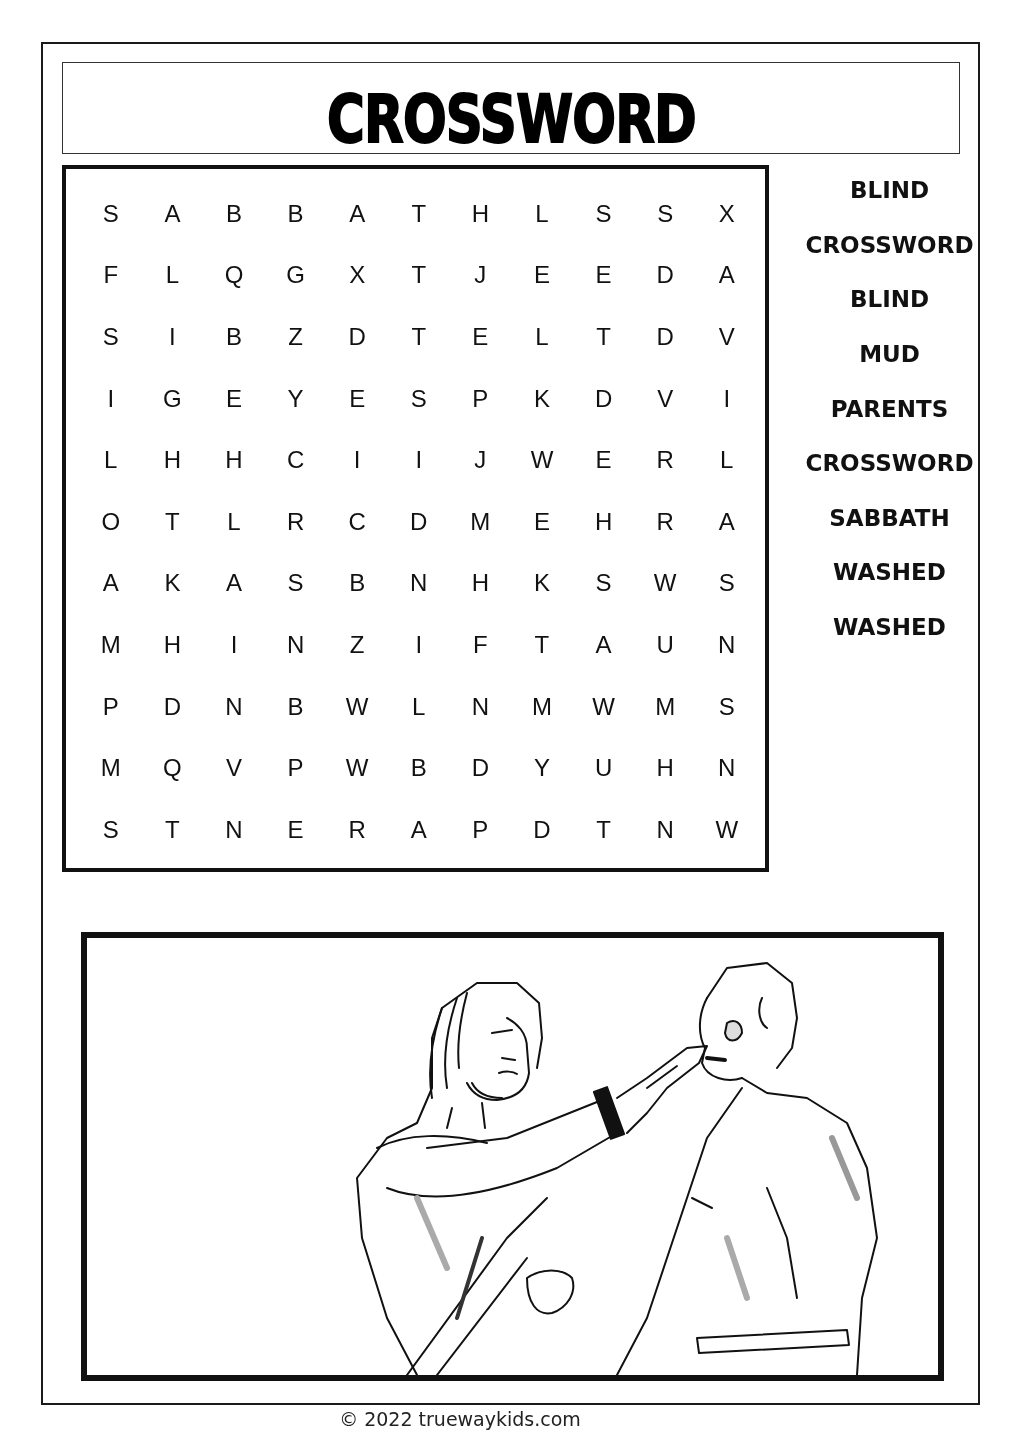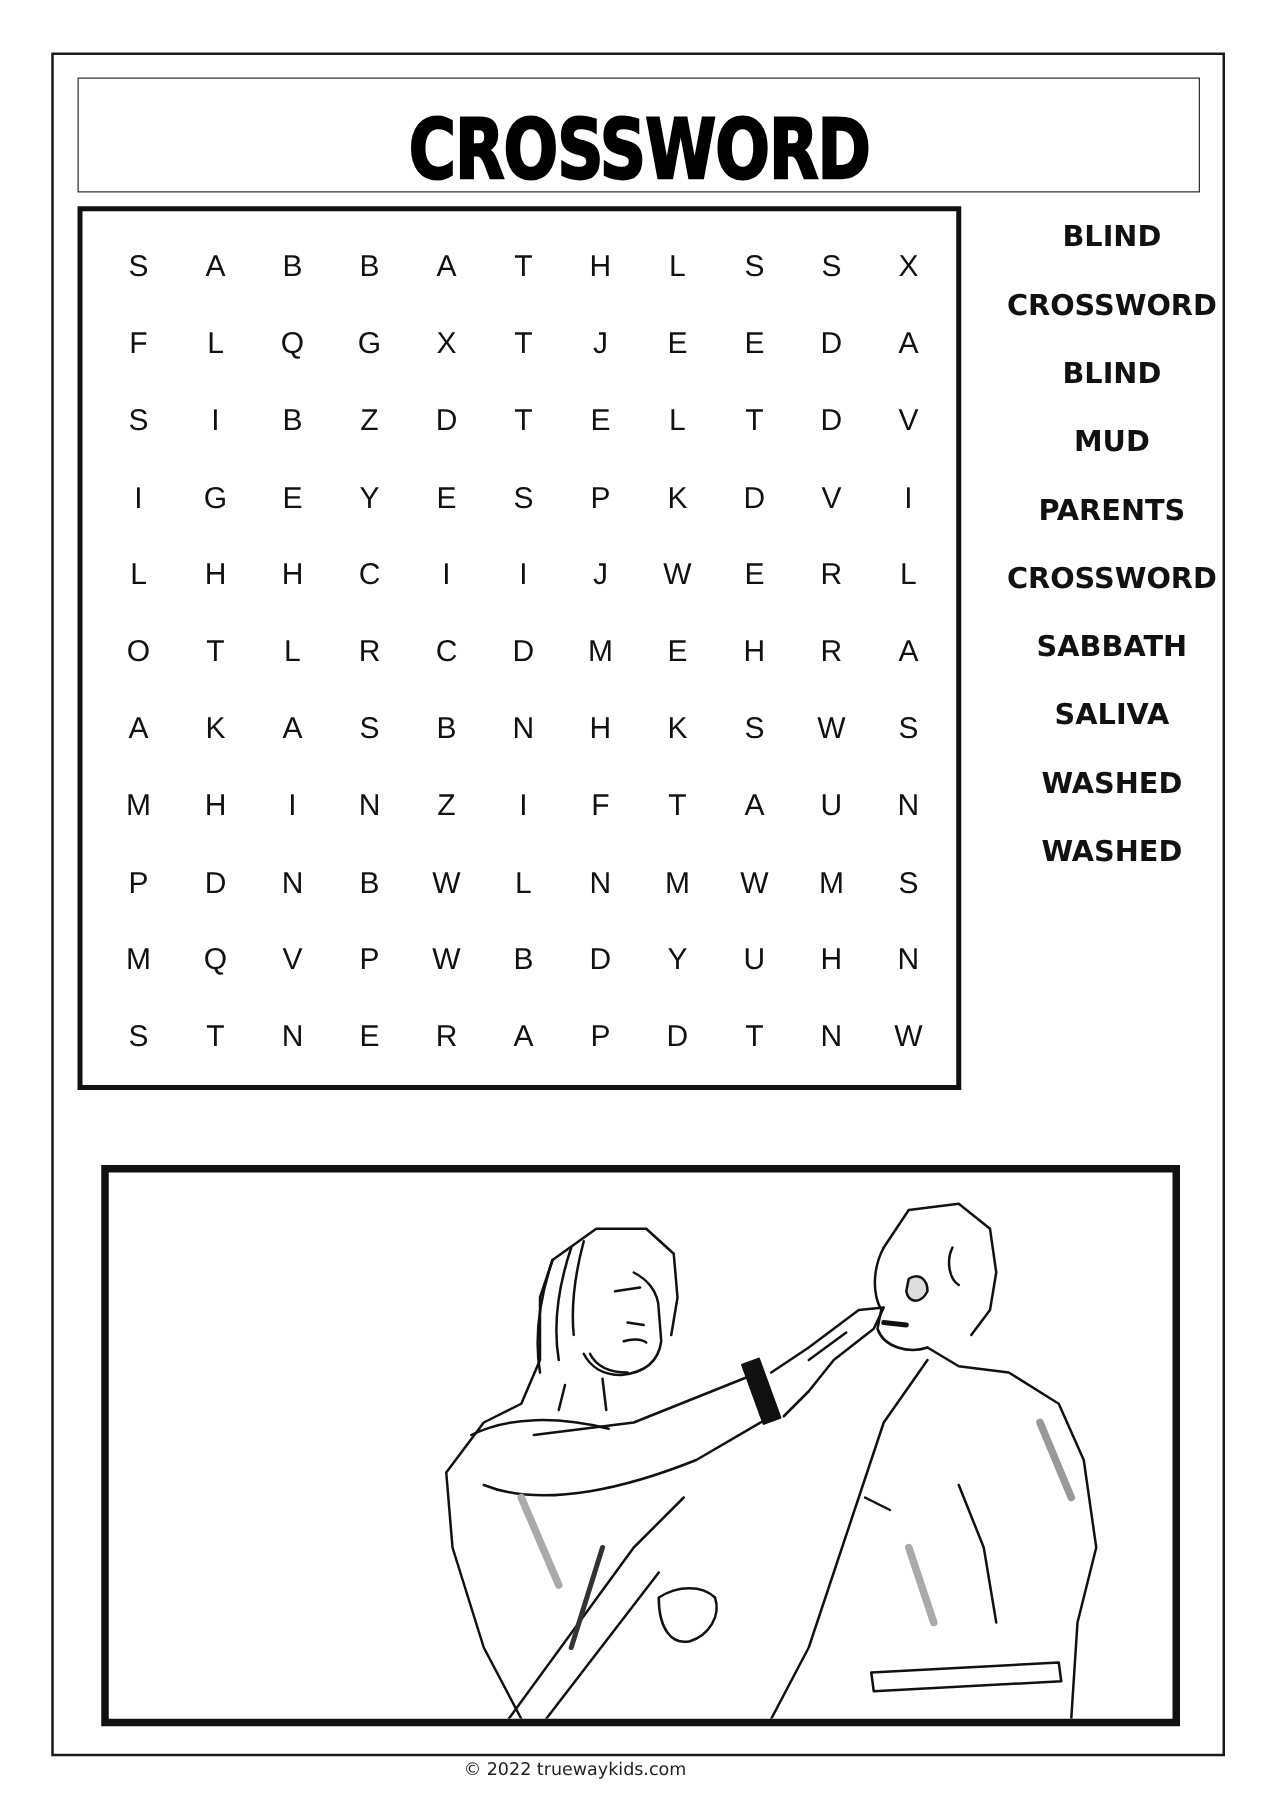--- a/index.html
+++ b/index.html
@@ -7,21 +7,21 @@
     .page-frame { position: absolute; left: 41px; top: 42px; width: 939px; height: 1363px; border: 2px solid #1a1a1a; box-sizing: border-box; }
     .title-box { position: absolute; left: 62px; top: 62px; width: 898px; height: 92px; border: 1.5px solid #333; box-sizing: border-box; display: flex; align-items: flex-end; justify-content: center; }
     .title-text { font-family: "DejaVu Sans", sans-serif; font-weight: 900; font-size: 66px; letter-spacing: -1px; transform: scaleX(0.78); display: inline-block; line-height: 1; -webkit-text-stroke: 2px #000; }
     .grid-box { position: absolute; left: 62px; top: 165px; width: 707px; height: 707px; border: 4px solid #111; box-sizing: border-box; }
     .grid { position: absolute; left: 14px; top: 14px; display: grid; grid-template-columns: repeat(11, 61.6px); grid-template-rows: repeat(11, 61.6px); }
     .cell { display: flex; align-items: center; justify-content: center; font-size: 24px; font-family: "Liberation Sans", sans-serif; color: #111; }
     .word-list { position: absolute; left: 807px; top: 163px; width: 165px; }
     .word { height: 54.6px; display: flex; align-items: center; justify-content: center; font-family: "DejaVu Sans", sans-serif; font-weight: bold; font-size: 23px; letter-spacing: 0px; color: #111; }
     .illus-box { position: absolute; left: 81px; top: 932px; width: 863px; height: 449px; border: 6px solid #111; box-sizing: border-box; overflow: hidden; background: #fff; }
     .illus-box svg { position: absolute; left: 0; top: 0; }
-    .footer { position: absolute; left: 0; top: 1408px; width: 920px; text-align: center; font-size: 14px; color: #222; font-family: "DejaVu Sans", sans-serif; }
+    .footer { position: absolute; left: 0; top: 1408px; width: 920px; text-align: center; font-size: 19px; color: #222; font-family: "DejaVu Sans", sans-serif; }
   </style>
 </head>
 <body>
 
 <div class="page-frame"></div>
 
 <div class="title-box">
   <span class="title-text">CROSSWORD</span>
 </div>
 
@@ -152,21 +152,20 @@
 </div>
 
 <div class="word-list" id="word-list">
     <div class="word">BLIND</div>
     <div class="word">CROSSWORD</div>
     <div class="word">BLIND</div>
     <div class="word">MUD</div>
     <div class="word">PARENTS</div>
     <div class="word">CROSSWORD</div>
     <div class="word">SABBATH</div>
-    <div class="word">SALIVA</div>
     <div class="word">WASHED</div>
     <div class="word">WASHED</div>
   </div>
 
 <div class="illus-box">
   <svg width="851" height="437" viewBox="0 0 851 437">
     <g fill="none" stroke="#111" stroke-width="2" stroke-linejoin="round" stroke-linecap="round">
 
       <path d="M330,437 L300,380 L275,300 L270,240 L300,200 L330,185 L345,150 L345,100 L355,70 L390,45 L430,45 L452,65 L455,100 L450,130"></path>
       <path d="M355,70 C345,100 340,130 345,160"></path>

